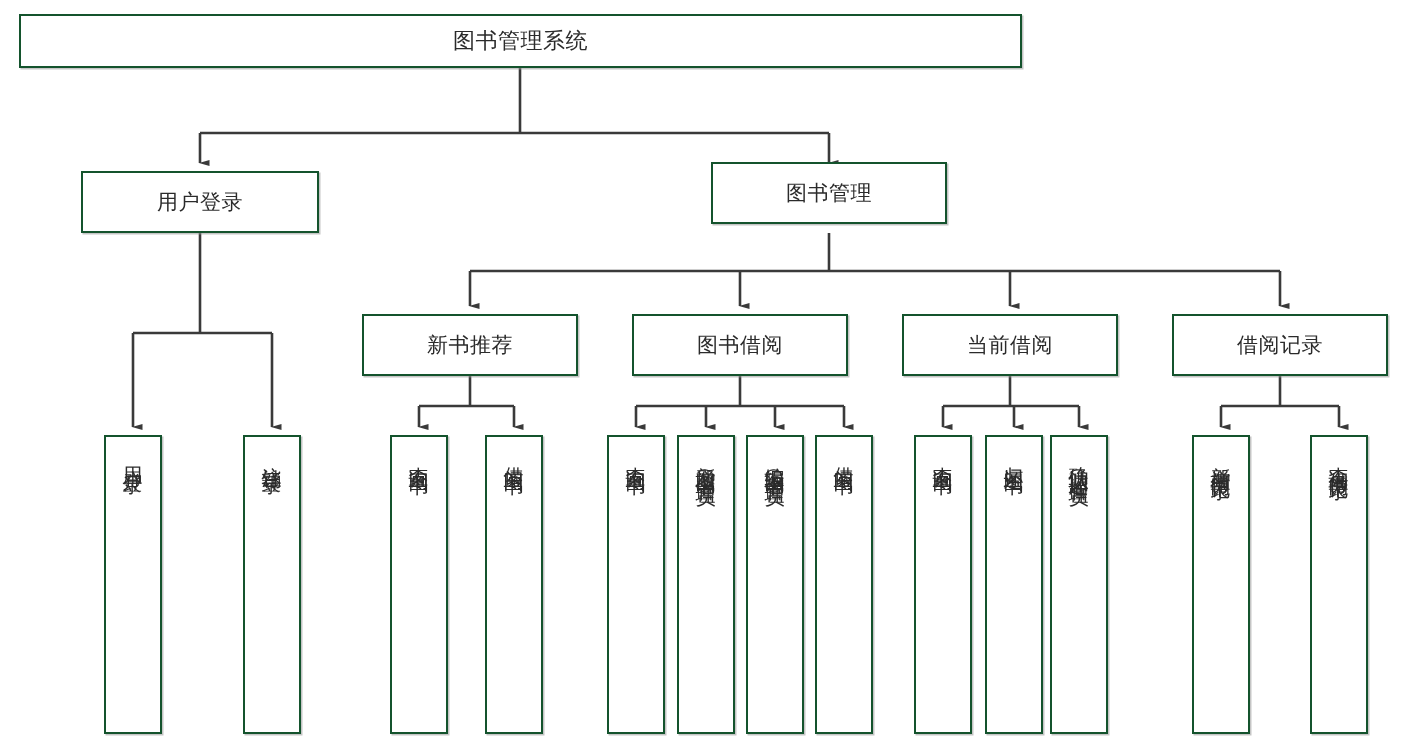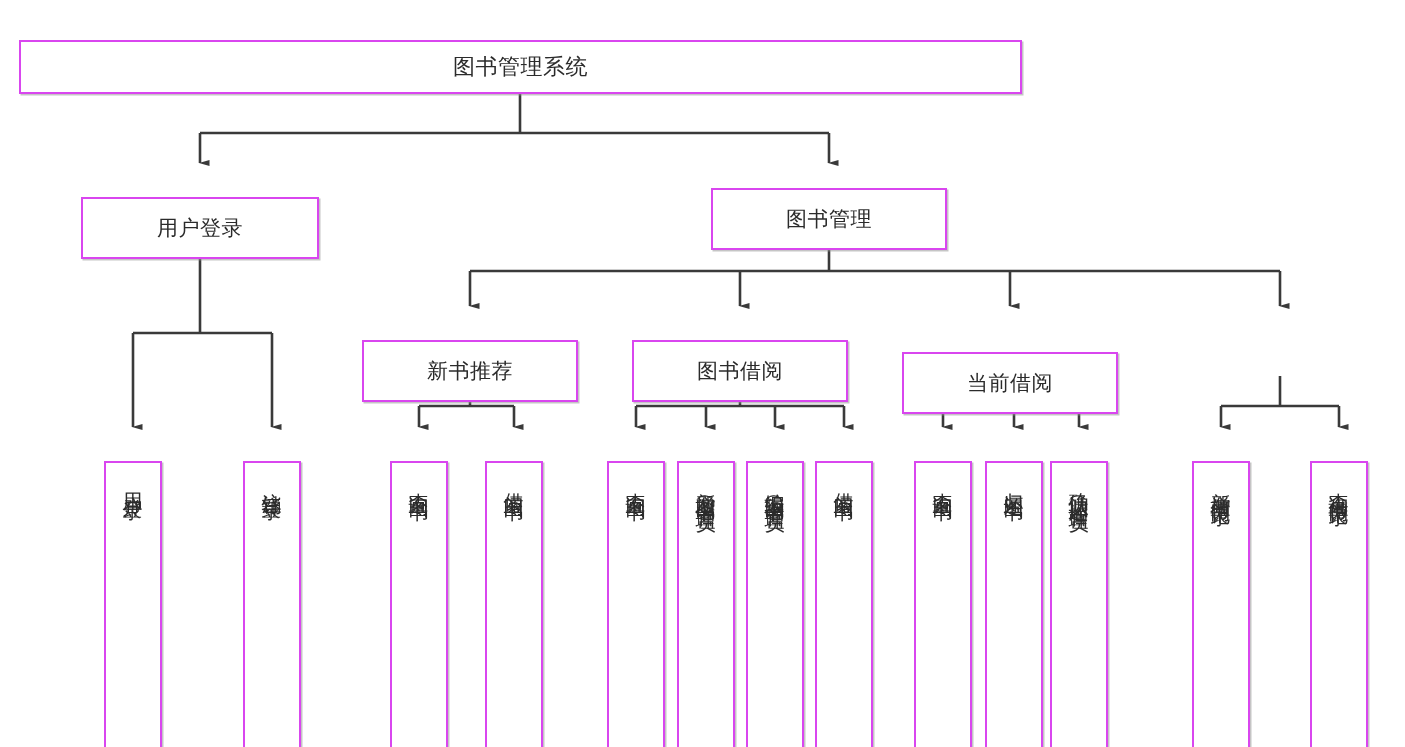--- a/index.html
+++ b/index.html
@@ -22,27 +22,26 @@
     position: absolute;
     left: 0;
     top: 0;
     width: 1405px;
     height: 747px;
     pointer-events: none;
   }
   .node {
     position: absolute;
     box-sizing: border-box;
-    border: 2px solid #d946ef;
+    border: 2px solid #14532d;
     background: #ffffff;
     display: flex;
     align-items: center;
     justify-content: center;
     box-shadow: 1.5px 1.5px 0 0 rgba(150,150,150,0.55);
-    margin-top: 26px;
   }
   .node .label {
     color: #2b2b2b;
     font-size: 21px;
     line-height: 1.18;
     letter-spacing: 0.5px;
     white-space: nowrap;
     text-align: center;
   }
   .node.vertical {
@@ -136,22 +135,25 @@
   <div class="node" style="left:711px; top:162px; width:236px; height:62px;">
     <span class="label">图书管理</span>
   </div>
 
   <div class="node" style="left:362px; top:314px; width:216px; height:62px;">
     <span class="label">新书推荐</span>
   </div>
   <div class="node" style="left:632px; top:314px; width:216px; height:62px;">
     <span class="label">图书借阅</span>
   </div>
-  <div class="node" style="left:902px; top:326px; width:216px; height:62px;">
+  <div class="node" style="left:902px; top:314px; width:216px; height:62px;">
     <span class="label">当前借阅</span>
+  </div>
+  <div class="node" style="left:1172px; top:314px; width:216px; height:62px;">
+    <span class="label">借阅记录</span>
   </div>
 
   <div class="node vertical" style="left:104px; top:435px; width:58px; height:299px;">
     <span class="label">用户登录</span>
   </div>
   <div class="node vertical" style="left:243px; top:435px; width:58px; height:299px;">
     <span class="label">注销登录</span>
   </div>
   <div class="node vertical" style="left:390px; top:435px; width:58px; height:299px;">
     <span class="label">查询图书</span>

